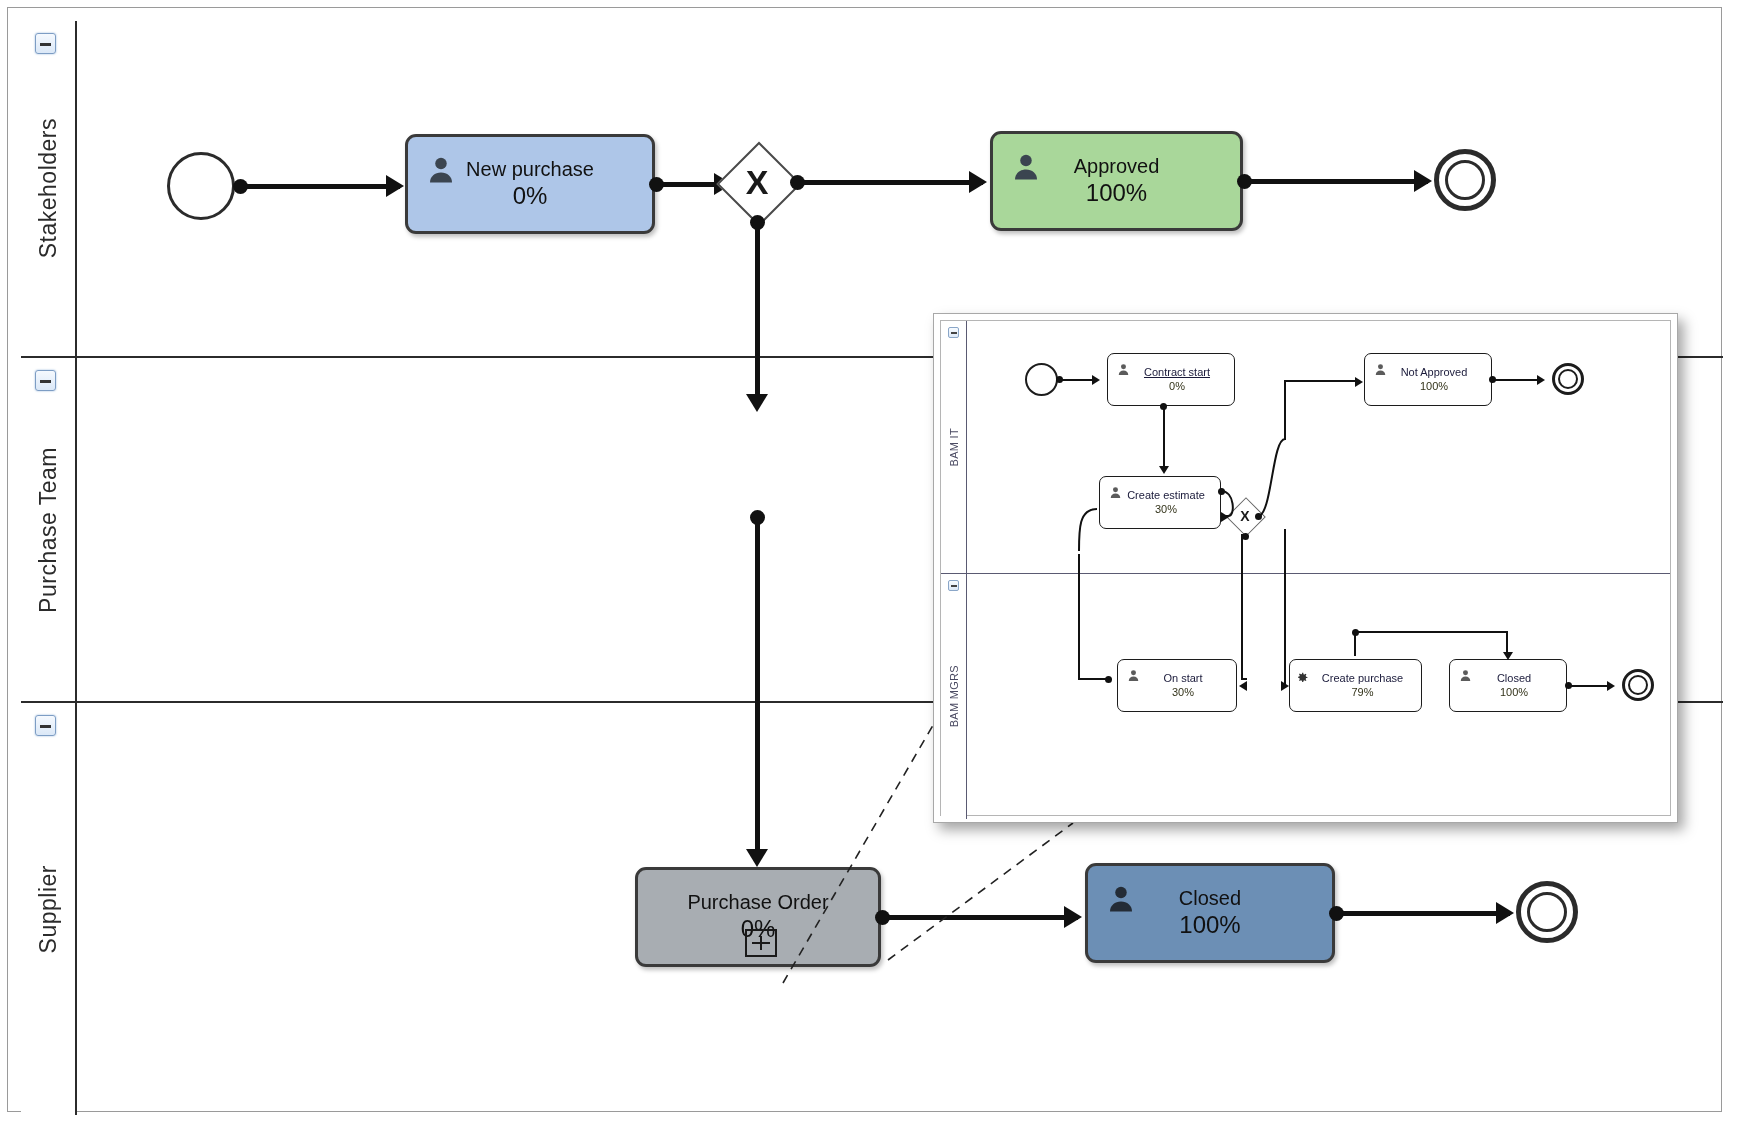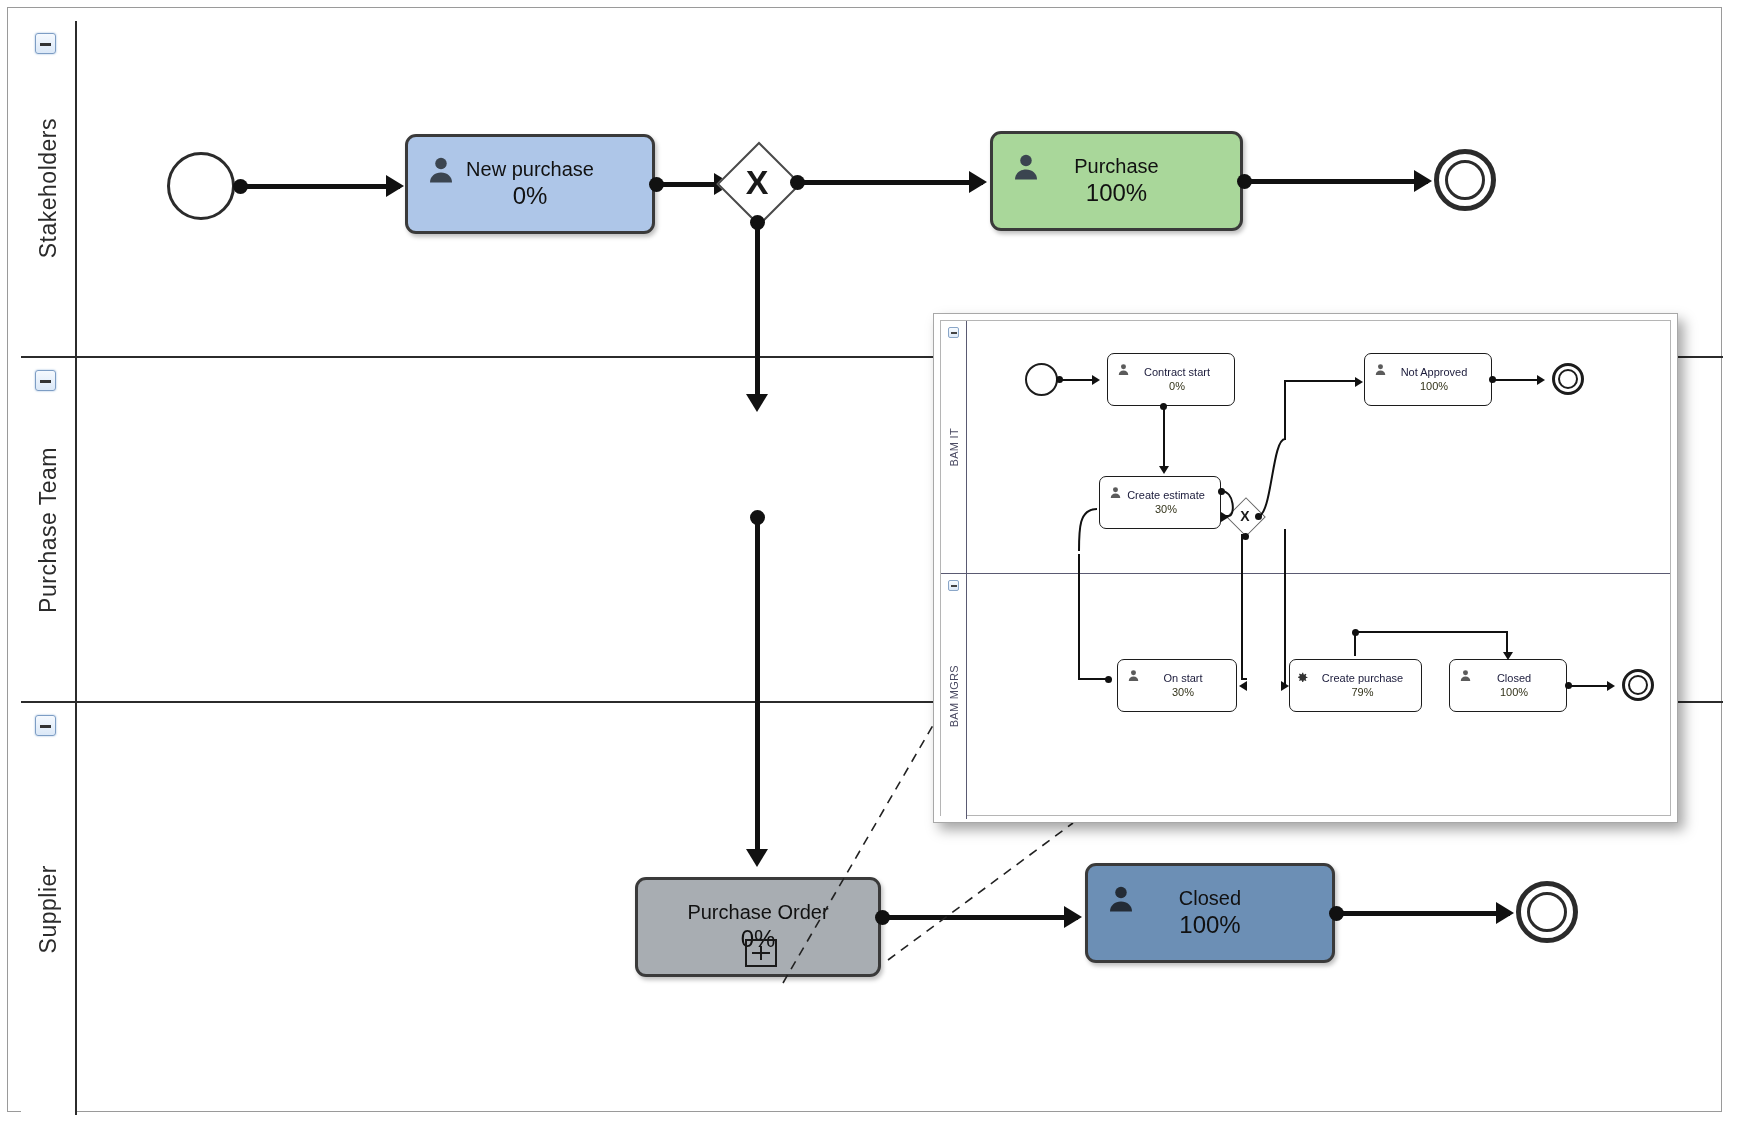--- a/index.html
+++ b/index.html
@@ -159,21 +159,21 @@
 
           <div class="dot" style="left:713px;top:154px;"></div>
           <div class="flow-h" style="left:720px;top:159px;width:186px;"></div>
           <div class="arr-r" style="left:892px;top:150px;"></div>
 
           <div class="task" style="left:913px;top:110px;width:253px;height:100px;background:#a9d79a;">
             <svg class="user-icon" viewBox="0 0 24 24">
               <circle cx="12" cy="6.8" r="4.6" fill="#3b4550"></circle>
               <path d="M3.2 22c0-4.9 3.9-8 8.8-8s8.8 3.1 8.8 8z" fill="#3b4550"></path>
             </svg>
-            <div class="lbl">Purchase</div>
+            <div class="lbl">Approved</div>
             <div class="pct">100%</div>
           </div>
 
           <div class="dot" style="left:1160px;top:153px;"></div>
           <div class="flow-h" style="left:1167px;top:158px;width:184px;"></div>
           <div class="arr-r" style="left:1337px;top:149px;"></div>
 
           <div class="ev ev-end" style="left:1357px;top:128px;width:62px;height:62px;"></div>
 
           <div class="dot" style="left:673px;top:194px;"></div>
@@ -202,21 +202,21 @@
         <div class="lane-head">
           <div class="collapse-box"></div>
           <div class="lane-title">
             <span>Supplier</span>
           </div>
         </div>
         <div class="lane-body">
           <div class="flow-v" style="left:678px;top:0;height:150px;"></div>
           <div class="arr-d" style="left:669px;top:146px;"></div>
 
-          <div class="task" style="left:558px;top:174px;width:246px;height:100px;background:#a8adb2;">
+          <div class="task" style="left:558px;top:164px;width:246px;height:100px;background:#a8adb2;">
             <div class="lbl">Purchase Order</div>
             <div class="pct">0%</div>
             <div class="plus-marker" style="left:107px;top:59px;"></div>
           </div>
 
           <div class="dot" style="left:798px;top:207px;"></div>
           <div class="flow-h" style="left:805px;top:212px;width:196px;"></div>
           <div class="arr-r" style="left:987px;top:203px;"></div>
 
           <div class="task" style="left:1008px;top:160px;width:250px;height:100px;background:#6c8fb5;">
@@ -257,21 +257,21 @@
             <div class="iev iev-start" style="left:58px;top:42px;width:33px;height:33px;"></div>
             <div class="idot" style="left:89px;top:55px;"></div>
             <div class="iflow-h" style="left:93px;top:58px;width:36px;"></div>
             <div class="iarr-r" style="left:125px;top:54px;"></div>
 
             <div class="itask" style="left:140px;top:32px;width:128px;height:53px;">
               <svg class="iuser" viewBox="0 0 24 24">
                 <circle cx="12" cy="6.8" r="4.6" fill="#5b5b5b"></circle>
                 <path d="M3.2 22c0-4.9 3.9-8 8.8-8s8.8 3.1 8.8 8z" fill="#5b5b5b"></path>
               </svg>
-              <div class="ilbl" style="margin-left:12px;">Contract start</div>
+              <div class="ilbl" style="margin-left:12px;text-decoration:underline;">Contract start</div>
               <div class="ipct" style="margin-left:12px;">0%</div>
             </div>
 
             <div class="idot" style="left:193px;top:82px;"></div>
             <div class="iflow-v" style="left:196px;top:86px;height:62px;"></div>
             <div class="iarr-d" style="left:192px;top:145px;"></div>
 
             <div class="itask" style="left:132px;top:155px;width:122px;height:53px;">
               <svg class="iuser" viewBox="0 0 24 24">
                 <circle cx="12" cy="6.8" r="4.6" fill="#5b5b5b"></circle>

